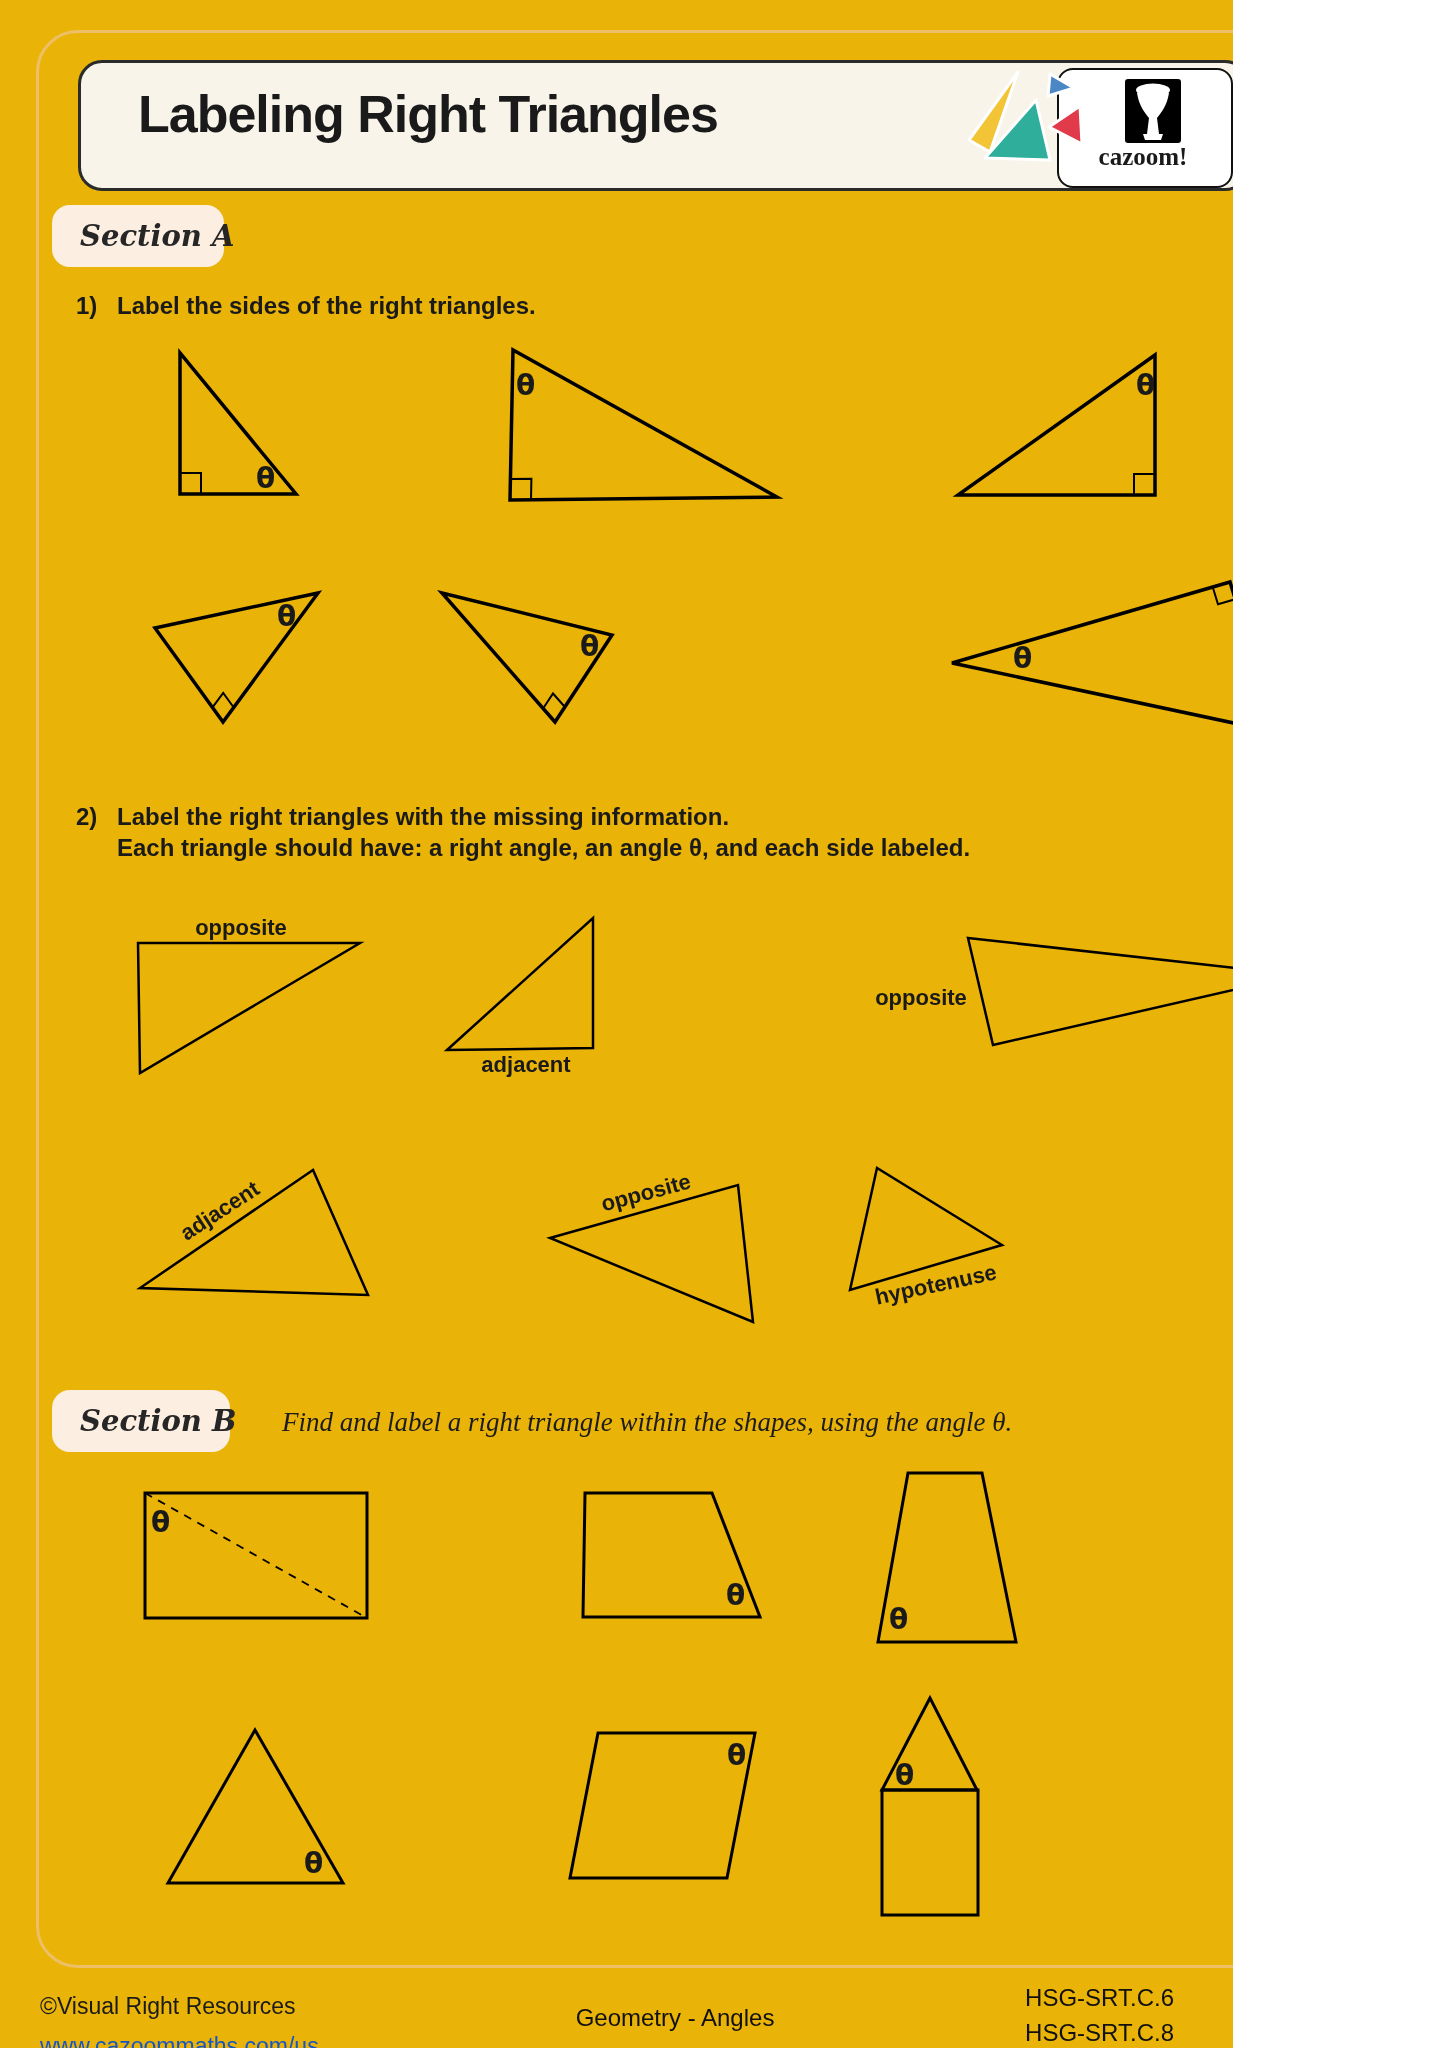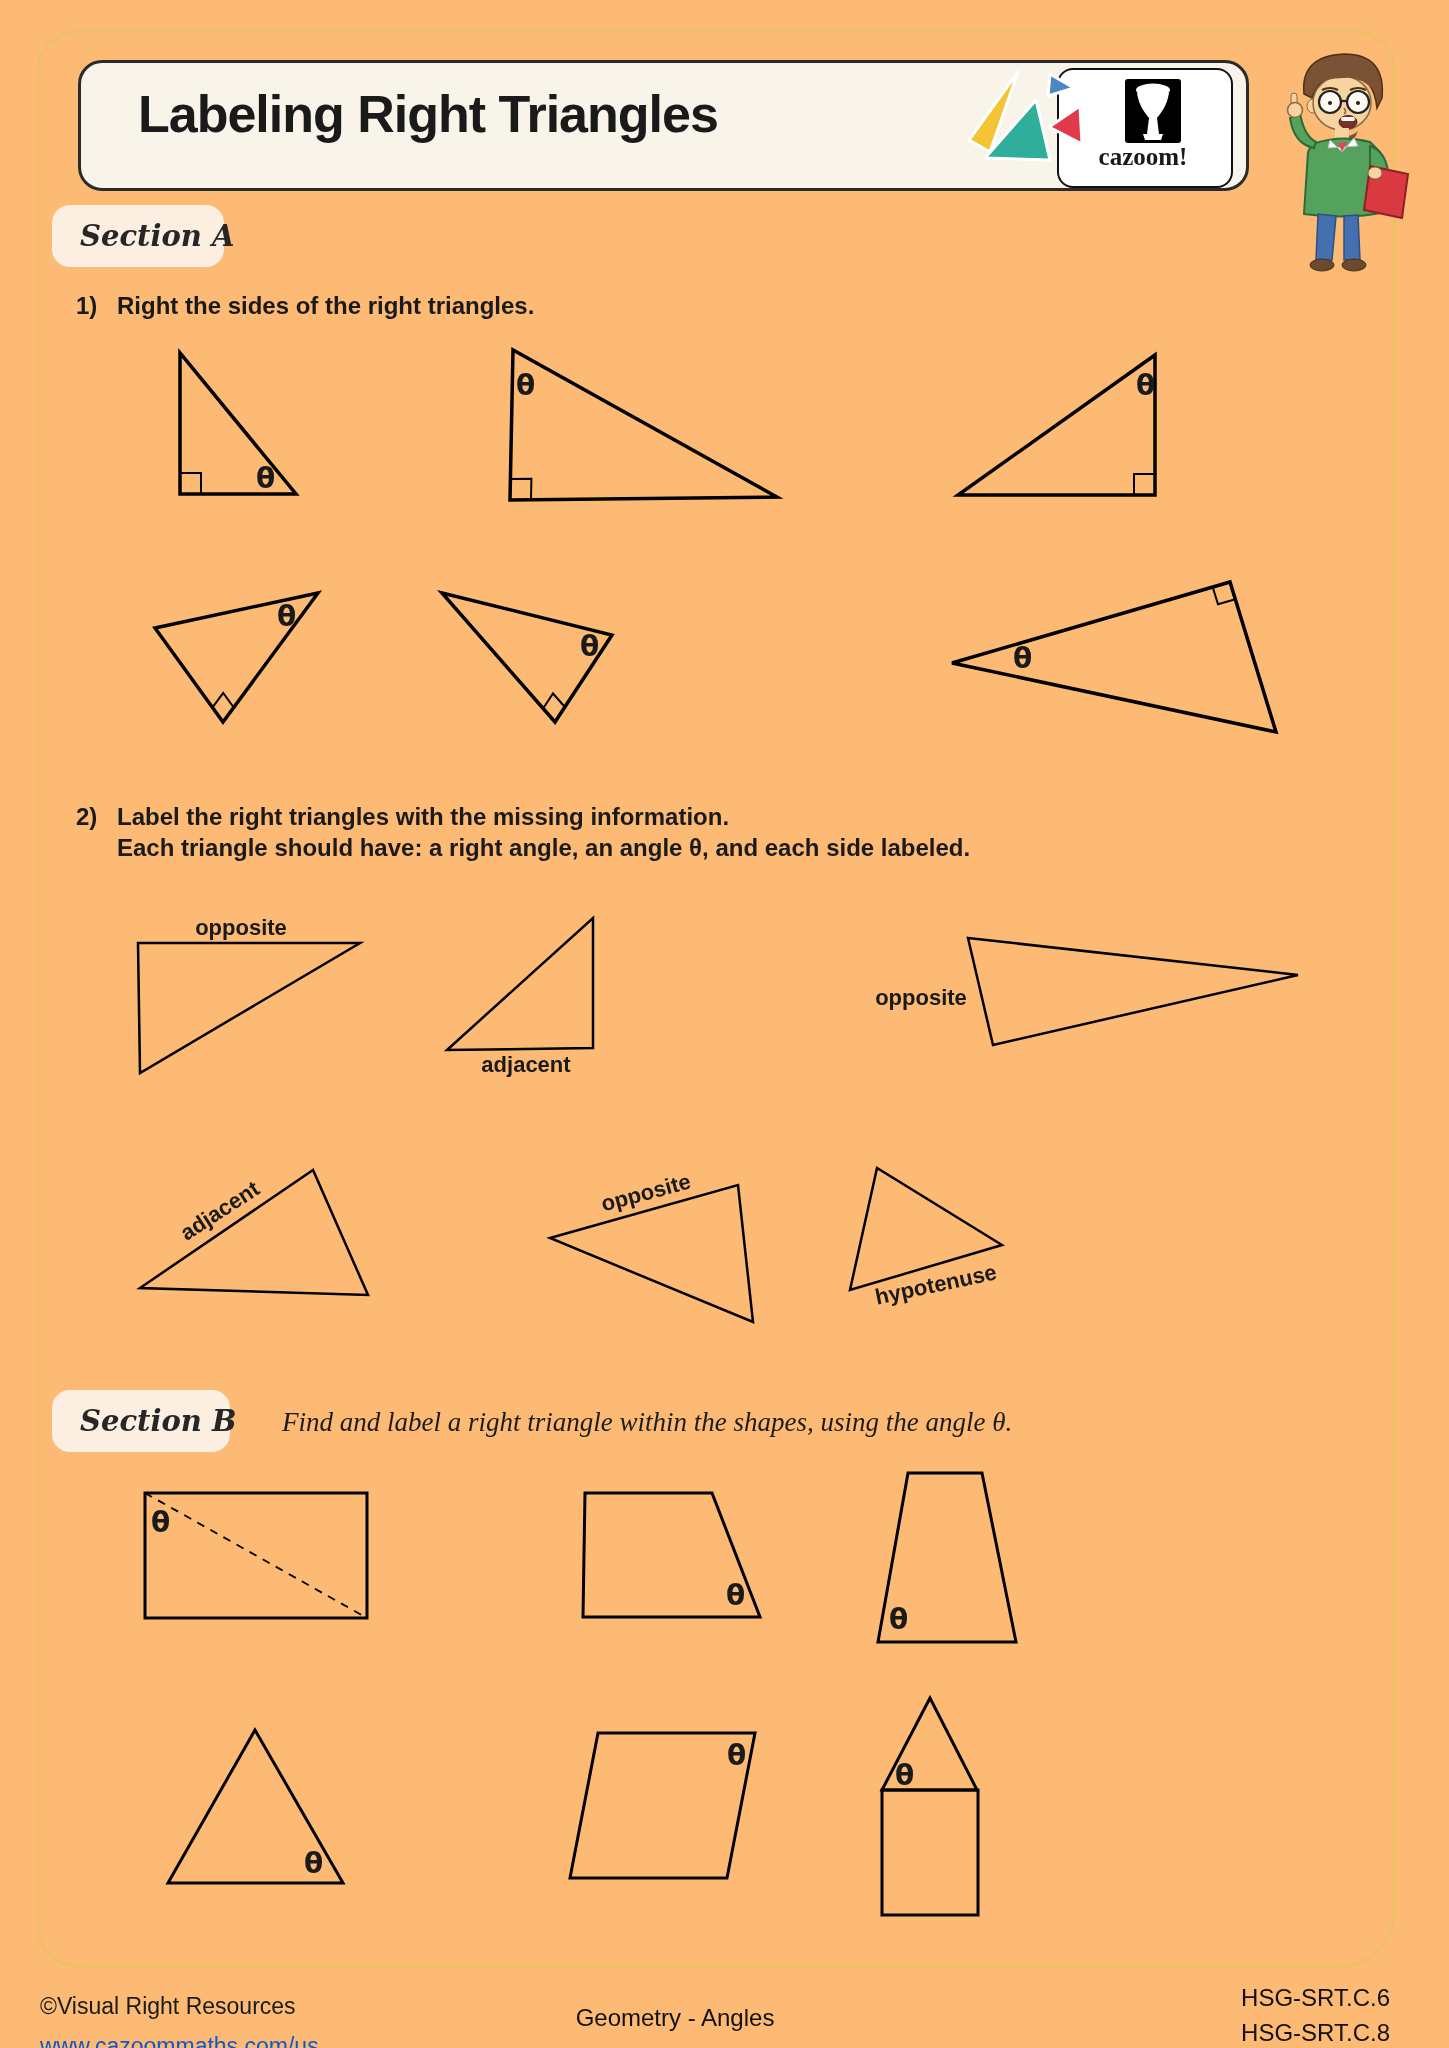--- a/index.html
+++ b/index.html
@@ -1,21 +1,21 @@
 <!DOCTYPE html>
 <html style="--frame: #EDBF66; --header-bg: #F8F4E9; --badge-bg: #FCEFE2; --link: #1456C8; --ink: #1A1A1A; --tri-yellow: #F2C436; --tri-teal: #2EAE9B; --tri-blue: #4B87C5; --tri-red: #E13A4B;"><head>
 <meta charset="utf-8">
 <style>
   :root{
     --frame:#EDBF66; --header-bg:#F8F4E9; --badge-bg:#FCEFE2;
     --link:#1456C8; --ink:#1A1A1A;
     --tri-yellow:#F2C436; --tri-teal:#2EAE9B; --tri-blue:#4B87C5; --tri-red:#E13A4B;
   }
   html,body{margin:0;padding:0;background:#fff;}
-  .page{position:relative;width:1449px;height:2048px;background:#fdba74;overflow:hidden;
+  .page{position:relative;width:1233px;height:2048px;background:#eab308;overflow:hidden;
         font-family:"Liberation Sans",sans-serif;color:var(--ink);}
   .abs{position:absolute;}
 
   .page-frame{left:36px;top:30px;width:1354px;height:1932px;border:3px solid var(--frame);
               border-radius:42px 42px 58px 42px;}
 
   .header-box{left:78px;top:60px;width:1165px;height:125px;background:var(--header-bg);
               border:3px solid #2b2b2b;border-radius:24px;}
   .page-title{left:138px;top:88px;font-size:52px;font-weight:700;letter-spacing:-1px;line-height:1;}
 
@@ -105,21 +105,21 @@
     <path d="M66,168 L64,214 L80,214 L84,170 Z" fill="#4470B0" stroke="#2c4f85" stroke-width="1.5"></path>
     <path d="M92,170 L92,214 L108,214 L106,169 Z" fill="#4470B0" stroke="#2c4f85" stroke-width="1.5"></path>
     <ellipse cx="70" cy="219" rx="12" ry="6" fill="#6b4a2f" stroke="#4a3018"></ellipse>
     <ellipse cx="102" cy="219" rx="12" ry="6" fill="#6b4a2f" stroke="#4a3018"></ellipse>
   </svg>
 
   <div class="abs badge badge-a"></div>
   <div class="abs section-label a">Section A</div>
 
   <span class="abs qnum q1-num">1)</span>
-  <span class="abs qtext q1-text">Right the sides of the right triangles.</span>
+  <span class="abs qtext q1-text">Label the sides of the right triangles.</span>
 
   <span class="abs qnum q2-num">2)</span>
   <span class="abs qtext q2-line2">Each triangle should have: a right angle, an angle θ, and each side labeled.</span>
   <span class="abs qtext q2-line1">Label the right triangles with the missing information.</span>
 
   <div class="abs badge badge-b"></div>
   <div class="abs section-label b">Section B</div>
   <div class="abs instruction-b">Find and label a right triangle within the shapes, using the angle θ.</div>
 
   <svg class="abs big-svg" viewBox="0 0 1449 2048">

